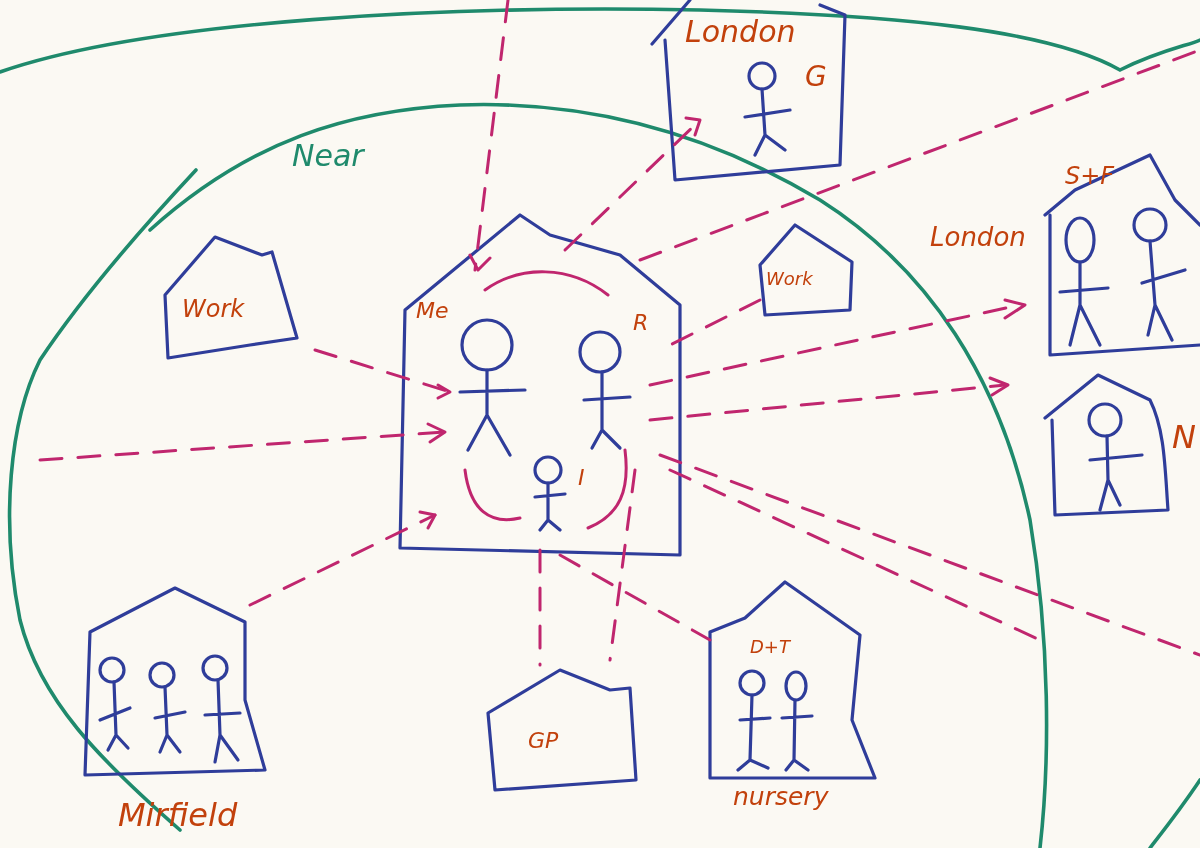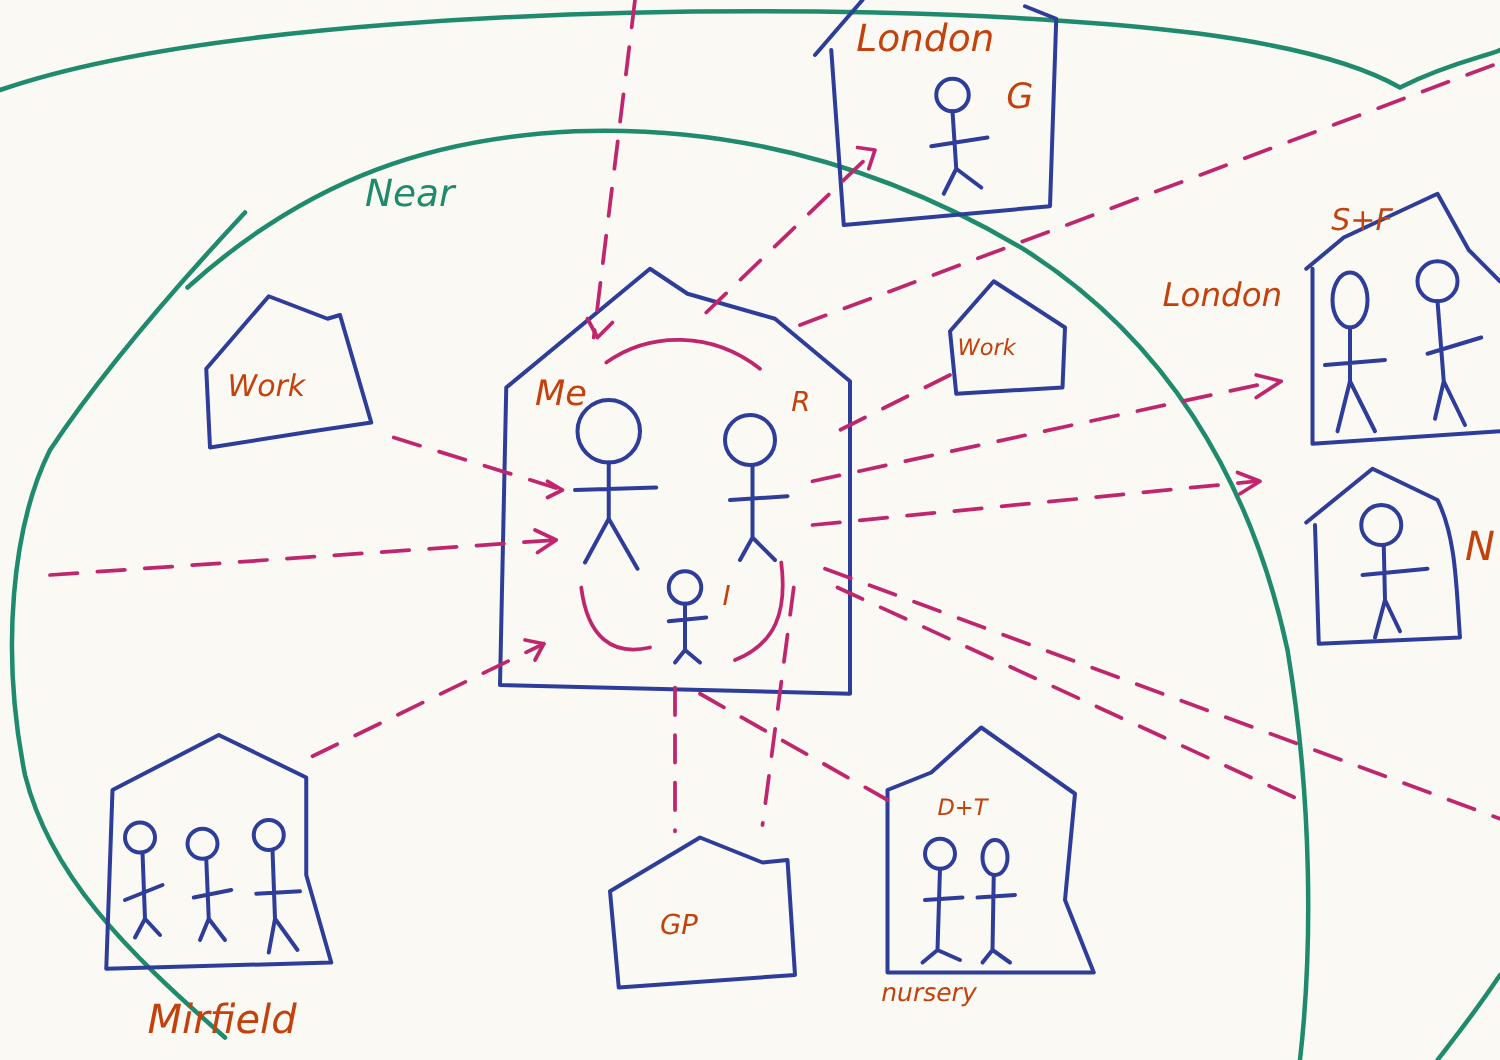--- a/index.html
+++ b/index.html
@@ -114,19 +114,19 @@
 </svg>
 
 <div class="glbl" style="left:292px;top:138px;font-size:30px;">Near</div>
 <div class="lbl" style="left:685px;top:14px;font-size:30px;">London</div>
 <div class="lbl" style="left:805px;top:60px;font-size:28px;">G</div>
 <div class="lbl" style="left:182px;top:295px;font-size:24px;">Work</div>
 <div class="lbl" style="left:766px;top:268px;font-size:18px;">Work</div>
 <div class="lbl" style="left:930px;top:222px;font-size:26px;">London</div>
 <div class="lbl" style="left:1065px;top:162px;font-size:24px;">S+F</div>
 <div class="lbl" style="left:1172px;top:418px;font-size:32px;">N</div>
-<div class="lbl" style="left:428px;top:298px;font-size:28px;">Me</div>
+<div class="lbl" style="left:416px;top:298px;font-size:22px;">Me</div>
 <div class="lbl" style="left:633px;top:310px;font-size:22px;">R</div>
 <div class="lbl" style="left:578px;top:465px;font-size:22px;">I</div>
 <div class="lbl" style="left:118px;top:796px;font-size:32px;">Mirfield</div>
 <div class="lbl" style="left:528px;top:728px;font-size:22px;text-align:right;">GP</div>
 <div class="lbl" style="left:750px;top:636px;font-size:18px;">D+T</div>
-<div class="lbl" style="left:705px;top:782px;font-size:20px;">nursery</div>
+<div class="lbl" style="left:733px;top:782px;font-size:25px;">nursery</div>
 
 </body></html>

